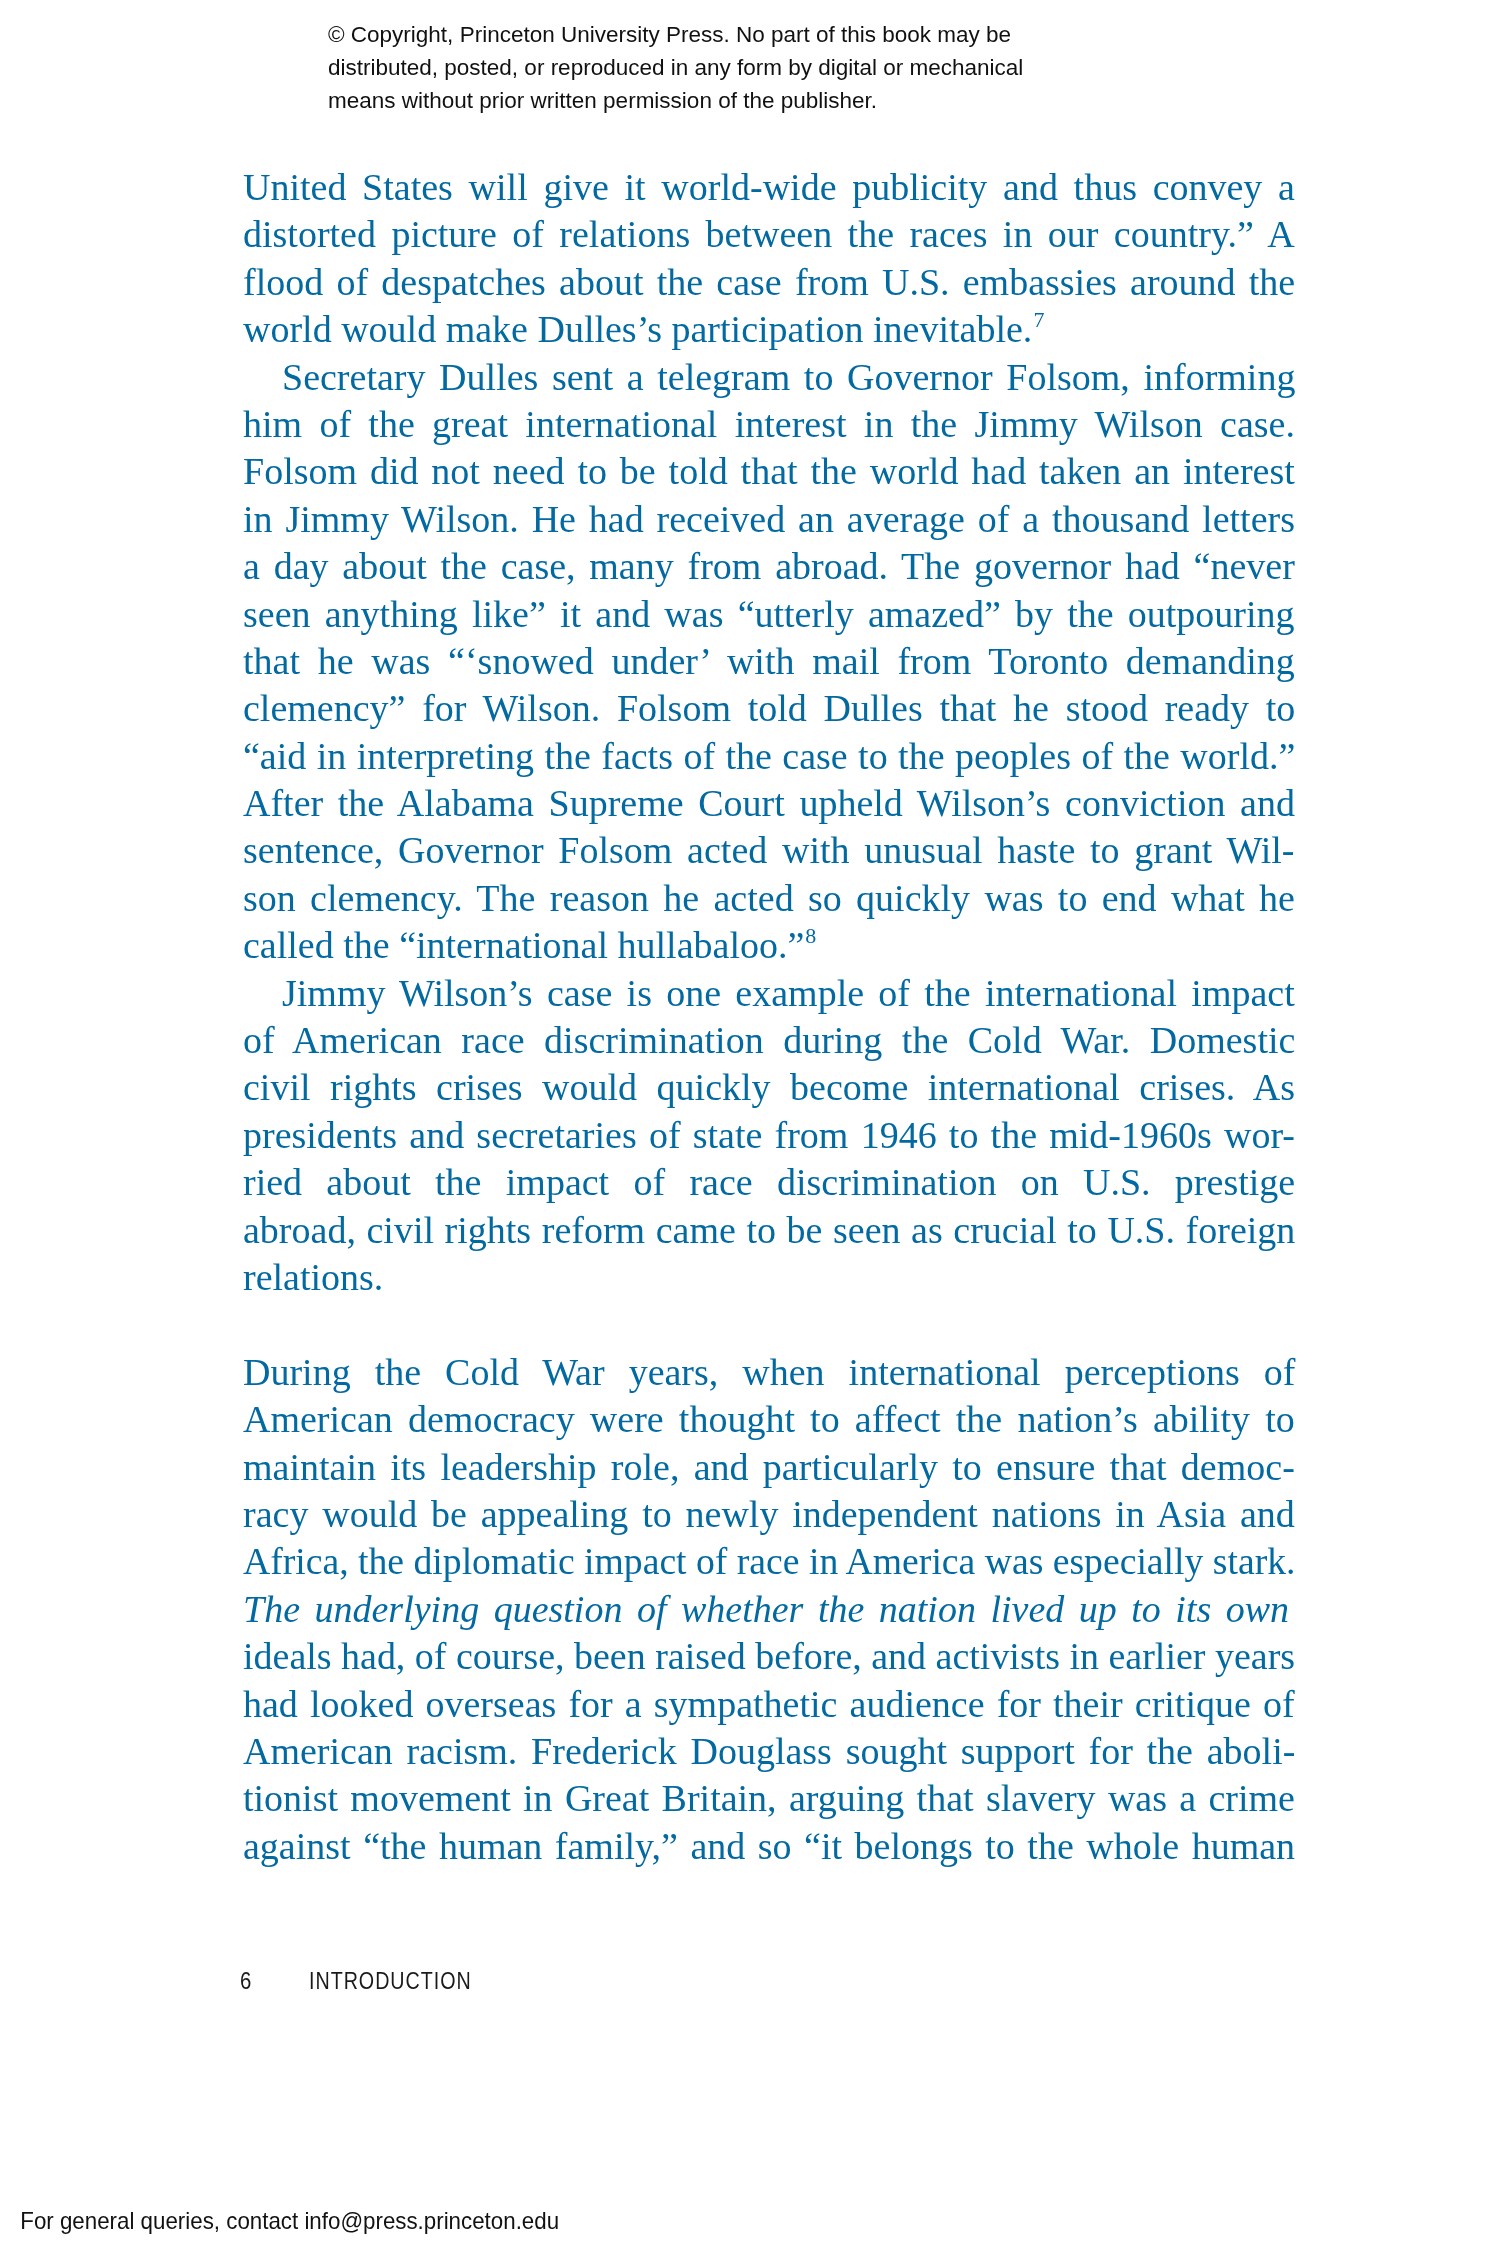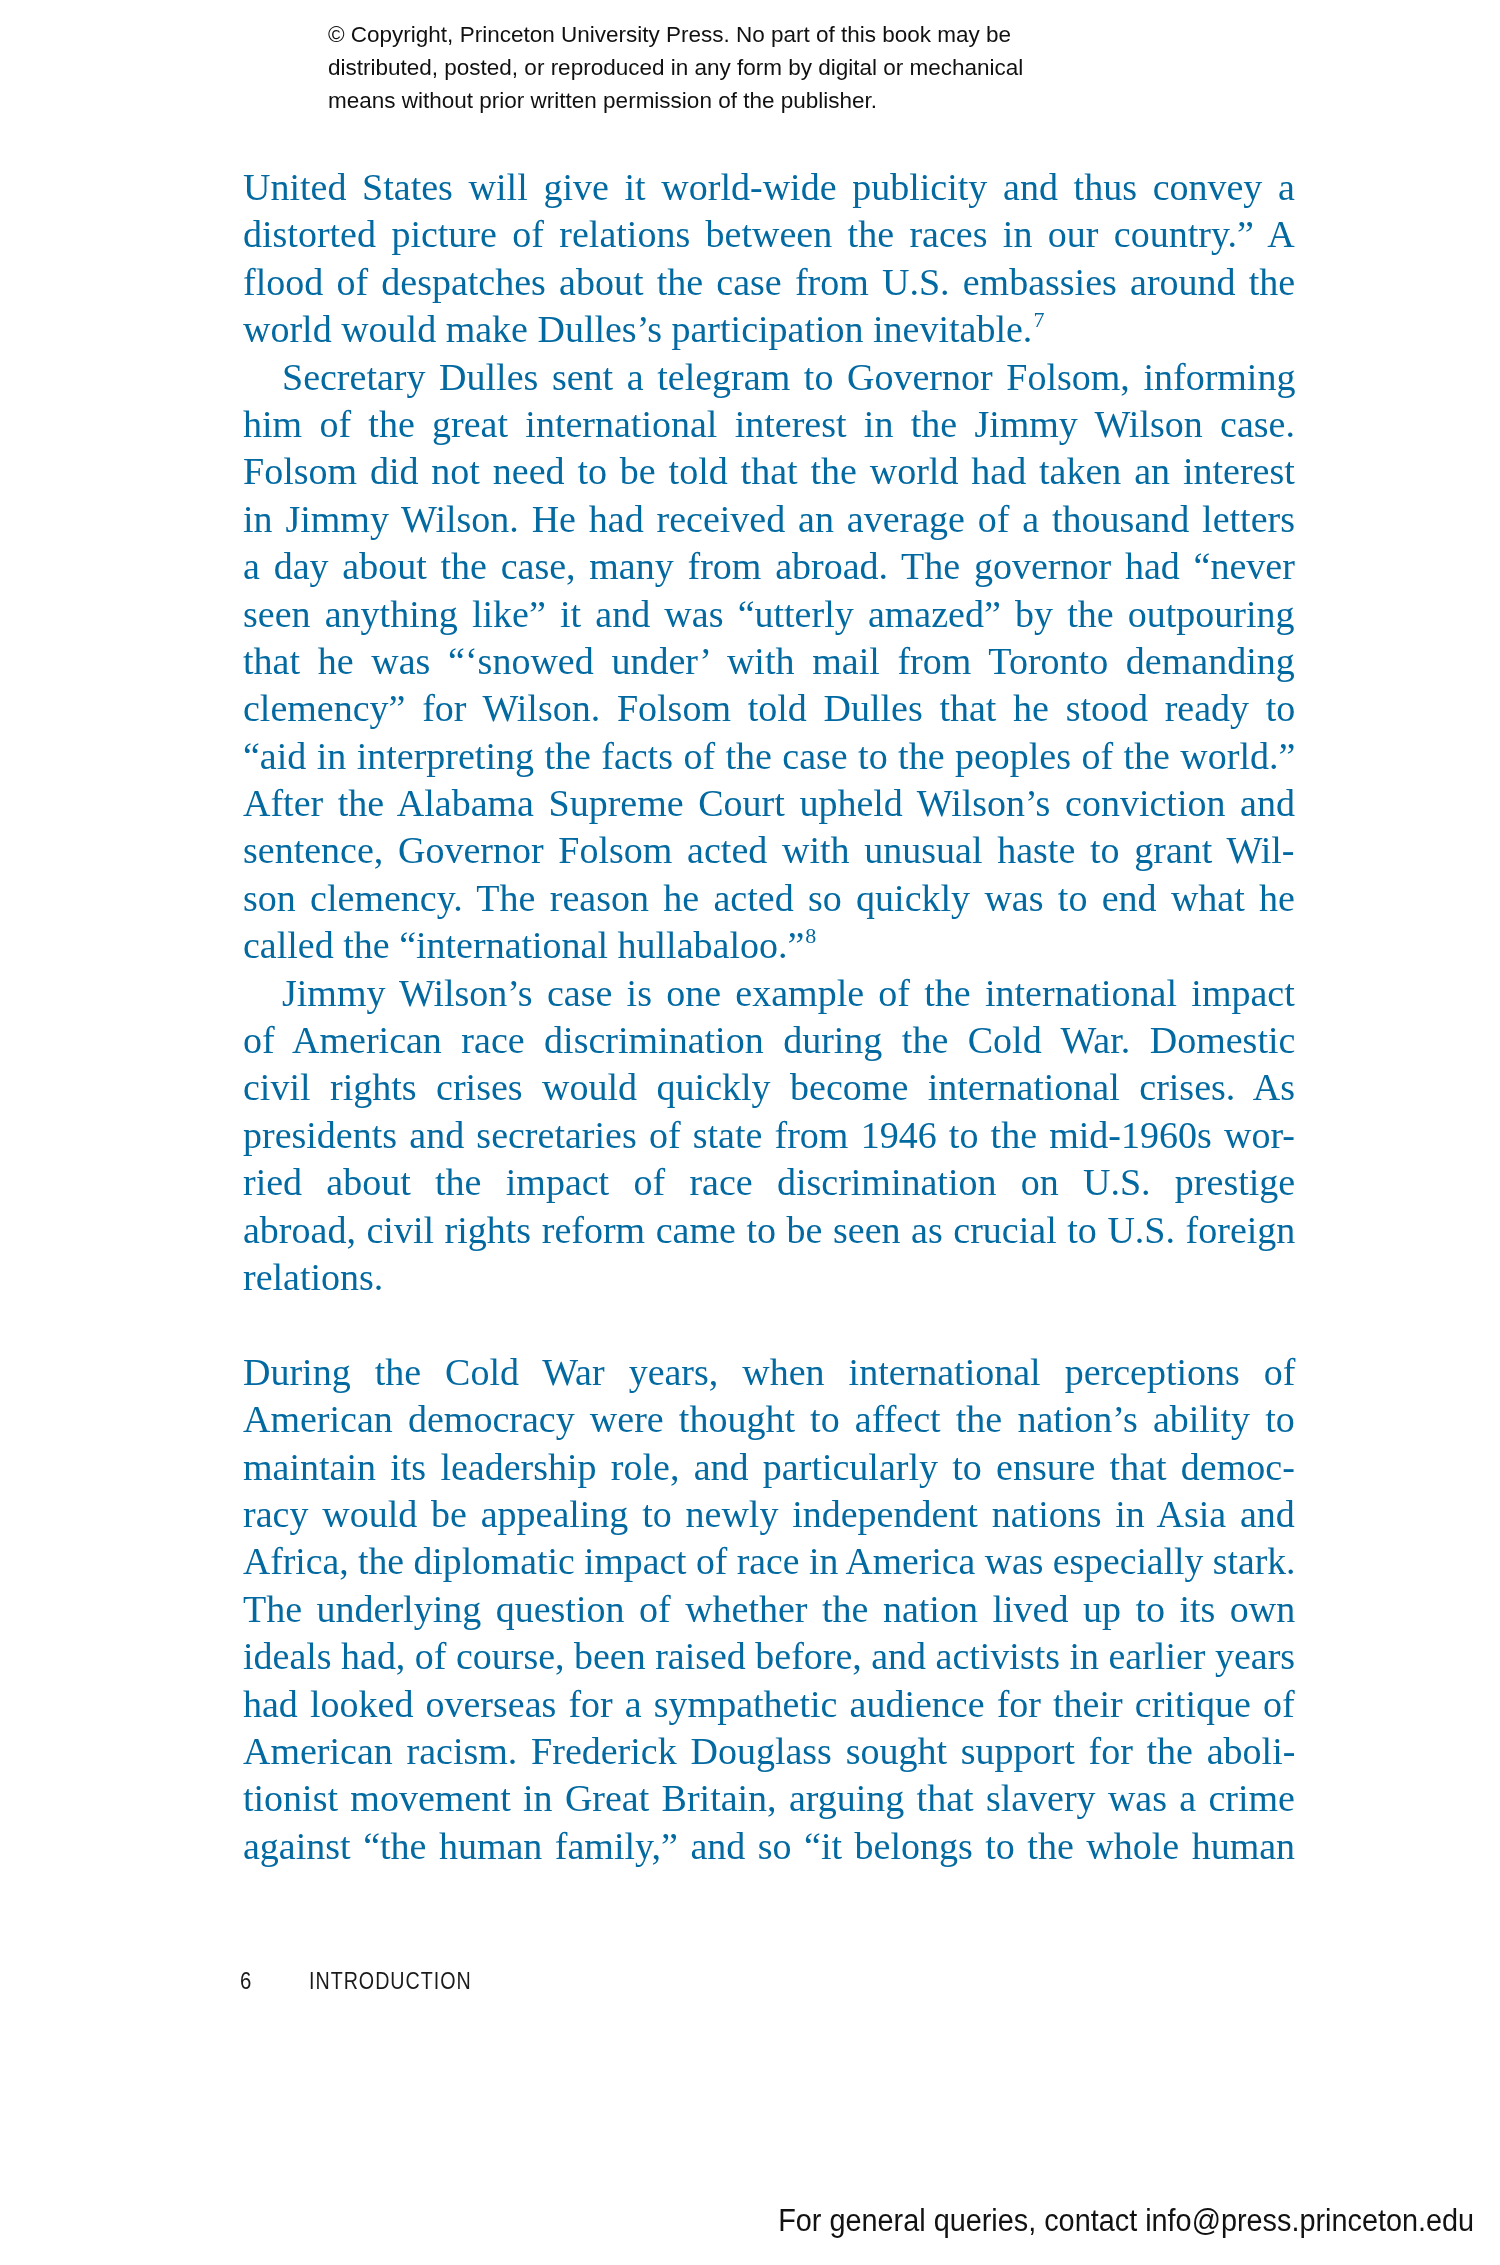--- a/index.html
+++ b/index.html
@@ -76,23 +76,23 @@
     letter-spacing: 1.2px;
     display: inline-block;
     transform: scaleX(0.82);
     transform-origin: 0 50%;
   }
   .footer {
     position: absolute;
     left: 0;
     width: 1500px;
     top: 2206px;
-    text-align: right;
+    text-align: left;
     font-family: "Liberation Sans", sans-serif;
-    font-size: 31px;
+    font-size: 24px;
     line-height: 30px;
     color: #111111;
   }
   .footer span {
     display: inline-block;
     transform: scaleX(0.93);
   }
 </style>
 </head>
 <body>
@@ -133,21 +133,21 @@
       <span class="line" style="display: block; word-spacing: 14.78px;"><span class="line-text">ried about the impact of race discrimination on U.S. prestige</span></span>
       <span class="line" style="display: block; word-spacing: 1.08px;"><span class="line-text">abroad, civil rights reform came to be seen as crucial to U.S. foreign</span></span>
       <span class="line" style="display: block;"><span class="line-text">relations.</span></span>
     </div>
     <div class="para gap-before">
       <span class="line" style="display: block; word-spacing: 14.5px;"><span class="line-text">During the Cold War years, when international perceptions of</span></span>
       <span class="line" style="display: block; word-spacing: 5.67px;"><span class="line-text">American democracy were thought to affect the nation’s ability to</span></span>
       <span class="line" style="display: block; word-spacing: 4.78px;"><span class="line-text">maintain its leadership role, and particularly to ensure that democ-</span></span>
       <span class="line" style="display: block; word-spacing: 4.3px;"><span class="line-text">racy would be appealing to newly independent nations in Asia and</span></span>
       <span class="line" style="display: block; transform: scaleX(0.9915);"><span class="line-text">Africa, the diplomatic impact of race in America was especially stark.</span></span>
-      <span class="line" style="display: block; word-spacing: 5px;"><span class="line-text">The underlying question of whether the nation lived up to its own</span></span>
+      <span class="line" style="display: block; word-spacing: 5px; font-style: italic;"><span class="line-text">The underlying question of whether the nation lived up to its own</span></span>
       <span class="line" style="display: block; transform: scaleX(0.9991);"><span class="line-text">ideals had, of course, been raised before, and activists in earlier years</span></span>
       <span class="line" style="display: block; word-spacing: 2.6px;"><span class="line-text">had looked overseas for a sympathetic audience for their critique of</span></span>
       <span class="line" style="display: block; word-spacing: 4.25px;"><span class="line-text">American racism. Frederick Douglass sought support for the aboli-</span></span>
       <span class="line" style="display: block; word-spacing: 2.8px;"><span class="line-text">tionist movement in Great Britain, arguing that slavery was a crime</span></span>
       <span class="line" style="display: block; word-spacing: 3px;"><span class="line-text">against “the human family,” and so “it belongs to the whole human</span></span>
     </div>
   </div>
 
 <div class="folio">
   <span class="page-number">6</span>

